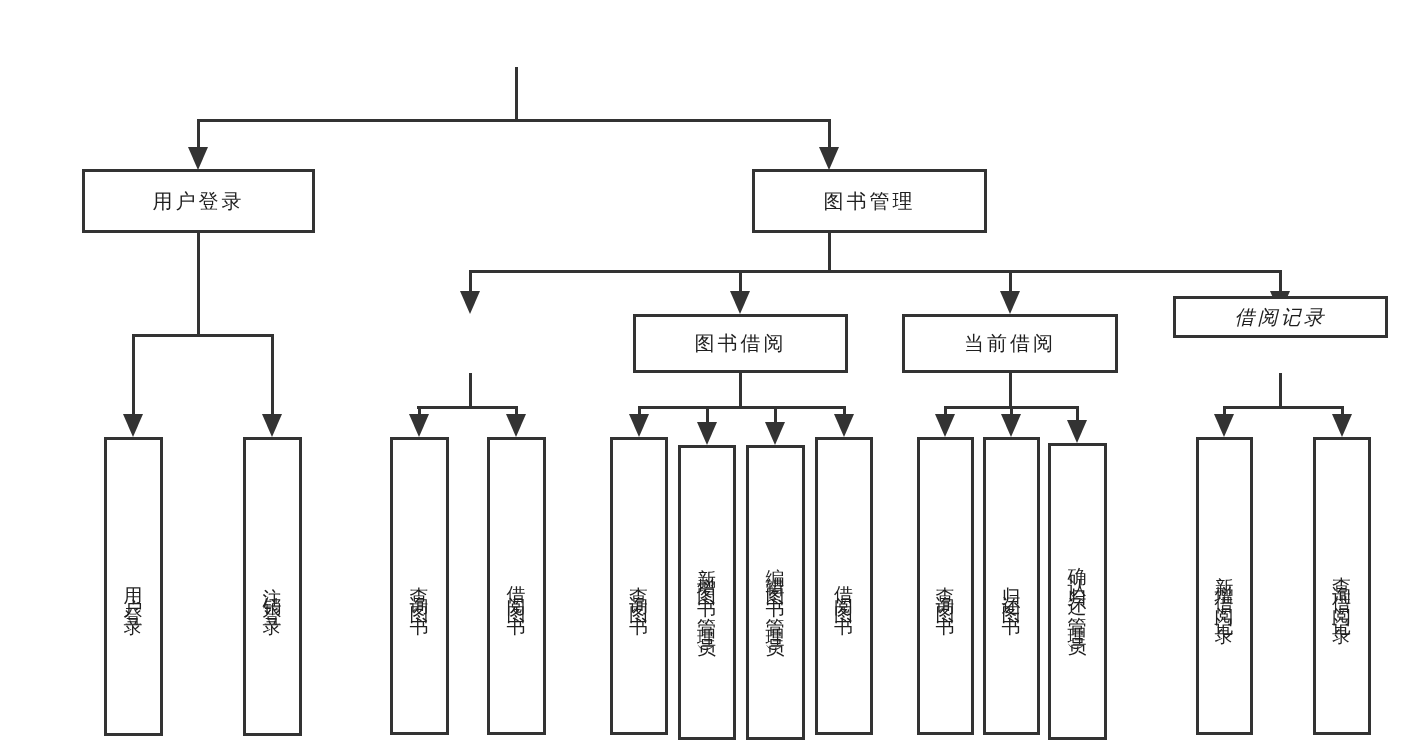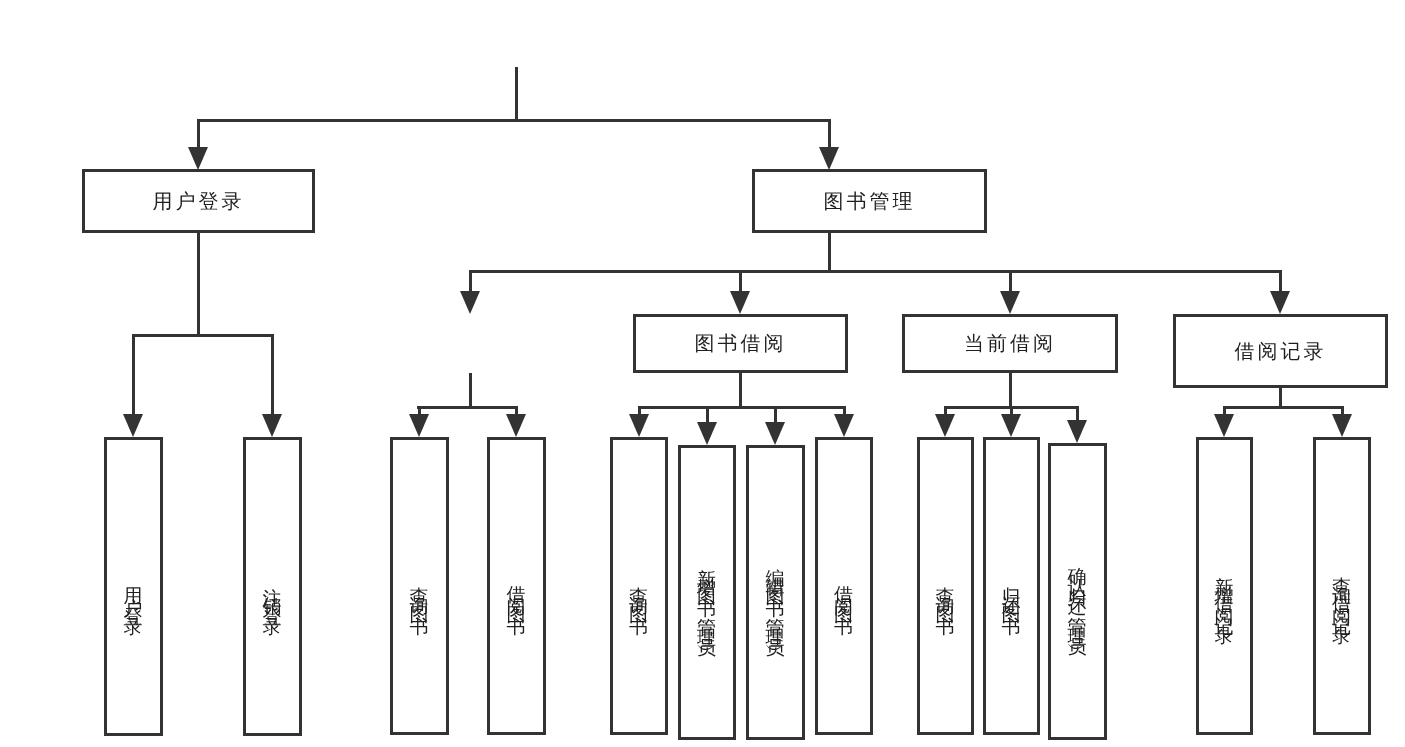--- a/index.html
+++ b/index.html
@@ -69,21 +69,21 @@
   <div class="arrow" style="left:1000px;top:291px;"></div>
   <div class="vl" style="left:1279px;top:270px;height:24px;"></div>
   <div class="arrow" style="left:1270px;top:291px;"></div>
 
   <div class="node" style="left:633px;top:314px;width:215px;height:59px;">
     <span>图书借阅</span>
   </div>
   <div class="node" style="left:902px;top:314px;width:216px;height:59px;">
     <span>当前借阅</span>
   </div>
-  <div class="node" style="left:1173px;top:314px;width:215px;height:74px;">
+  <div class="node" style="left:1173px;top:296px;width:215px;height:42px;font-style:italic;">
     <span>借阅记录</span>
   </div>
 
   <div class="vl" style="left:469px;top:373px;height:35px;"></div>
   <div class="hl" style="left:417px;top:406px;width:101px;"></div>
   <div class="vl" style="left:418px;top:406px;height:12px;"></div>
   <div class="arrow" style="left:409px;top:414px;"></div>
   <div class="vl" style="left:515px;top:406px;height:12px;"></div>
   <div class="arrow" style="left:506px;top:414px;"></div>
 

